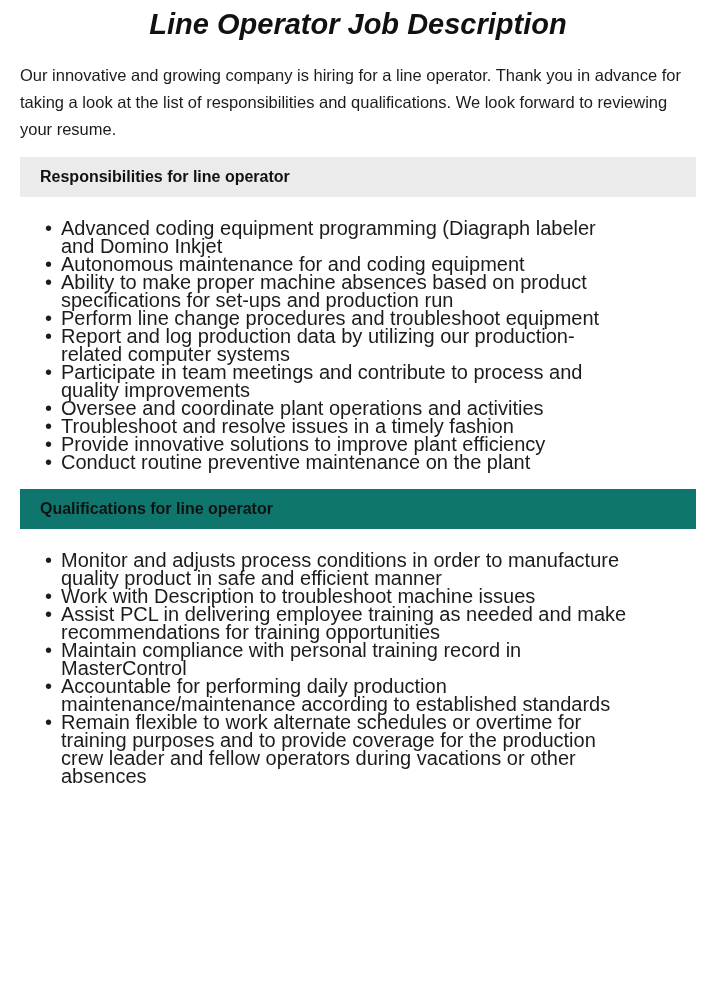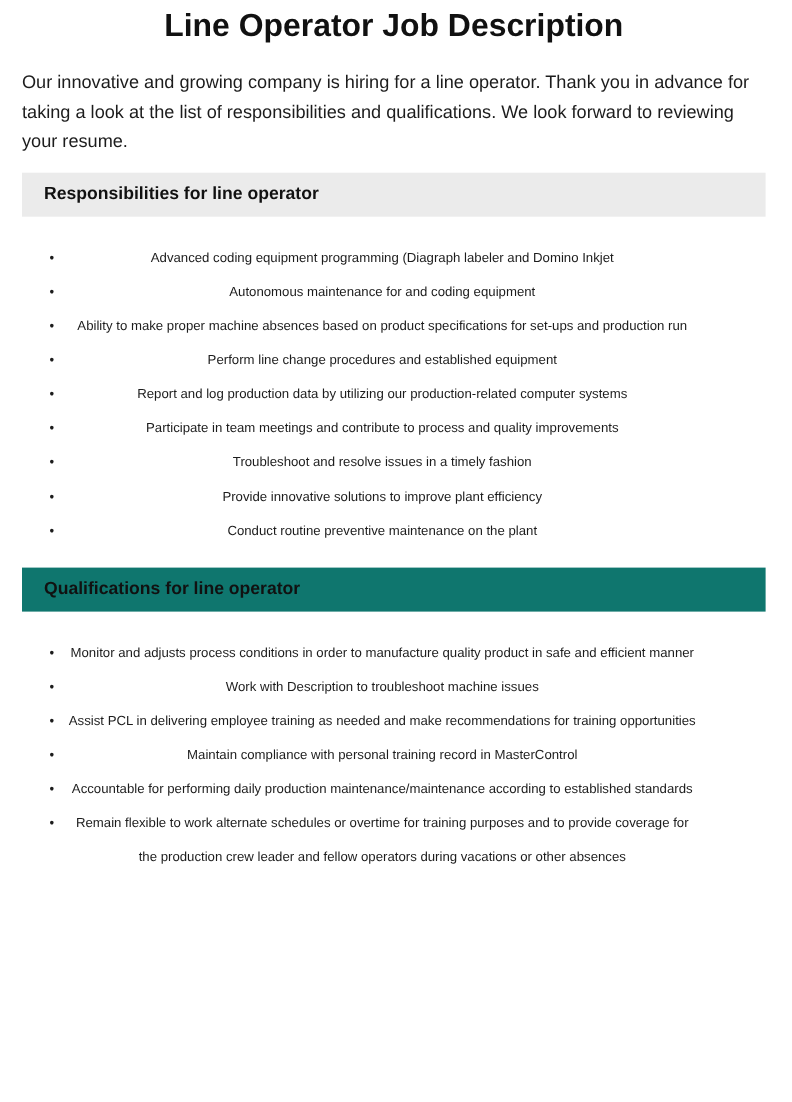--- a/index.html
+++ b/index.html
@@ -14,20 +14,21 @@
   }
   .doc { padding: 8px 24px 0 20px; }
 
   .title {
     font-size: 29px;
     line-height: 32px;
     font-weight: bold;
     text-align: center;
     margin: 0 0 22px 0;
     color: #111111;
+    font-style: italic;
   }
 
   .intro {
     font-size: 16.5px;
     line-height: 27px;
     margin: 0 0 14px 0;
     max-width: 676px;
   }
 
   .section-heading {
@@ -35,23 +36,22 @@
     line-height: 20px;
     font-weight: bold;
     padding: 10px 10px 10px 20px;
     color: #111111;
   }
 
   ul.bullets {
     list-style: none;
     margin: 22px 0 18px 0;
     padding: 0 62px 0 41px;
-    font-size: 12px;
-    line-height: 31px;
-    text-align: center;
+    font-size: 20px;
+    line-height: 18px;
   }
   ul.bullets li { position: relative; }
   ul.bullets li::before {
     content: "\2022";
     position: absolute;
     left: -16px;
     top: 0;
   }
 </style>
 </head>
@@ -62,23 +62,24 @@
 
   <p class="intro">Our innovative and growing company is hiring for a line operator. Thank you in advance for taking a look at the list of responsibilities and qualifications. We look forward to reviewing your resume.</p>
 
   <div id="sections">
   <section>
     <div class="section-heading" style="background: rgb(235, 235, 235);">Responsibilities for line operator</div>
     <ul class="bullets">
           <li>Advanced coding equipment programming (Diagraph labeler and Domino Inkjet</li>
           <li>Autonomous maintenance for and coding equipment</li>
           <li>Ability to make proper machine absences based on product specifications for set-ups and production run</li>
-          <li>Perform line change procedures and established equipment</li>
+          <li>Perform line change procedures and troubleshoot equipment</li>
           <li>Report and log production data by utilizing our production-related computer systems</li>
           <li>Participate in team meetings and contribute to process and quality improvements</li>
+          <li>Oversee and coordinate plant operations and activities</li>
           <li>Troubleshoot and resolve issues in a timely fashion</li>
           <li>Provide innovative solutions to improve plant efficiency</li>
           <li>Conduct routine preventive maintenance on the plant</li>
         </ul>
   </section>
 
   <section>
     <div class="section-heading" style="background: #0f766e;">Qualifications for line operator</div>
     <ul class="bullets">
           <li>Monitor and adjusts process conditions in order to manufacture quality product in safe and efficient manner</li>

